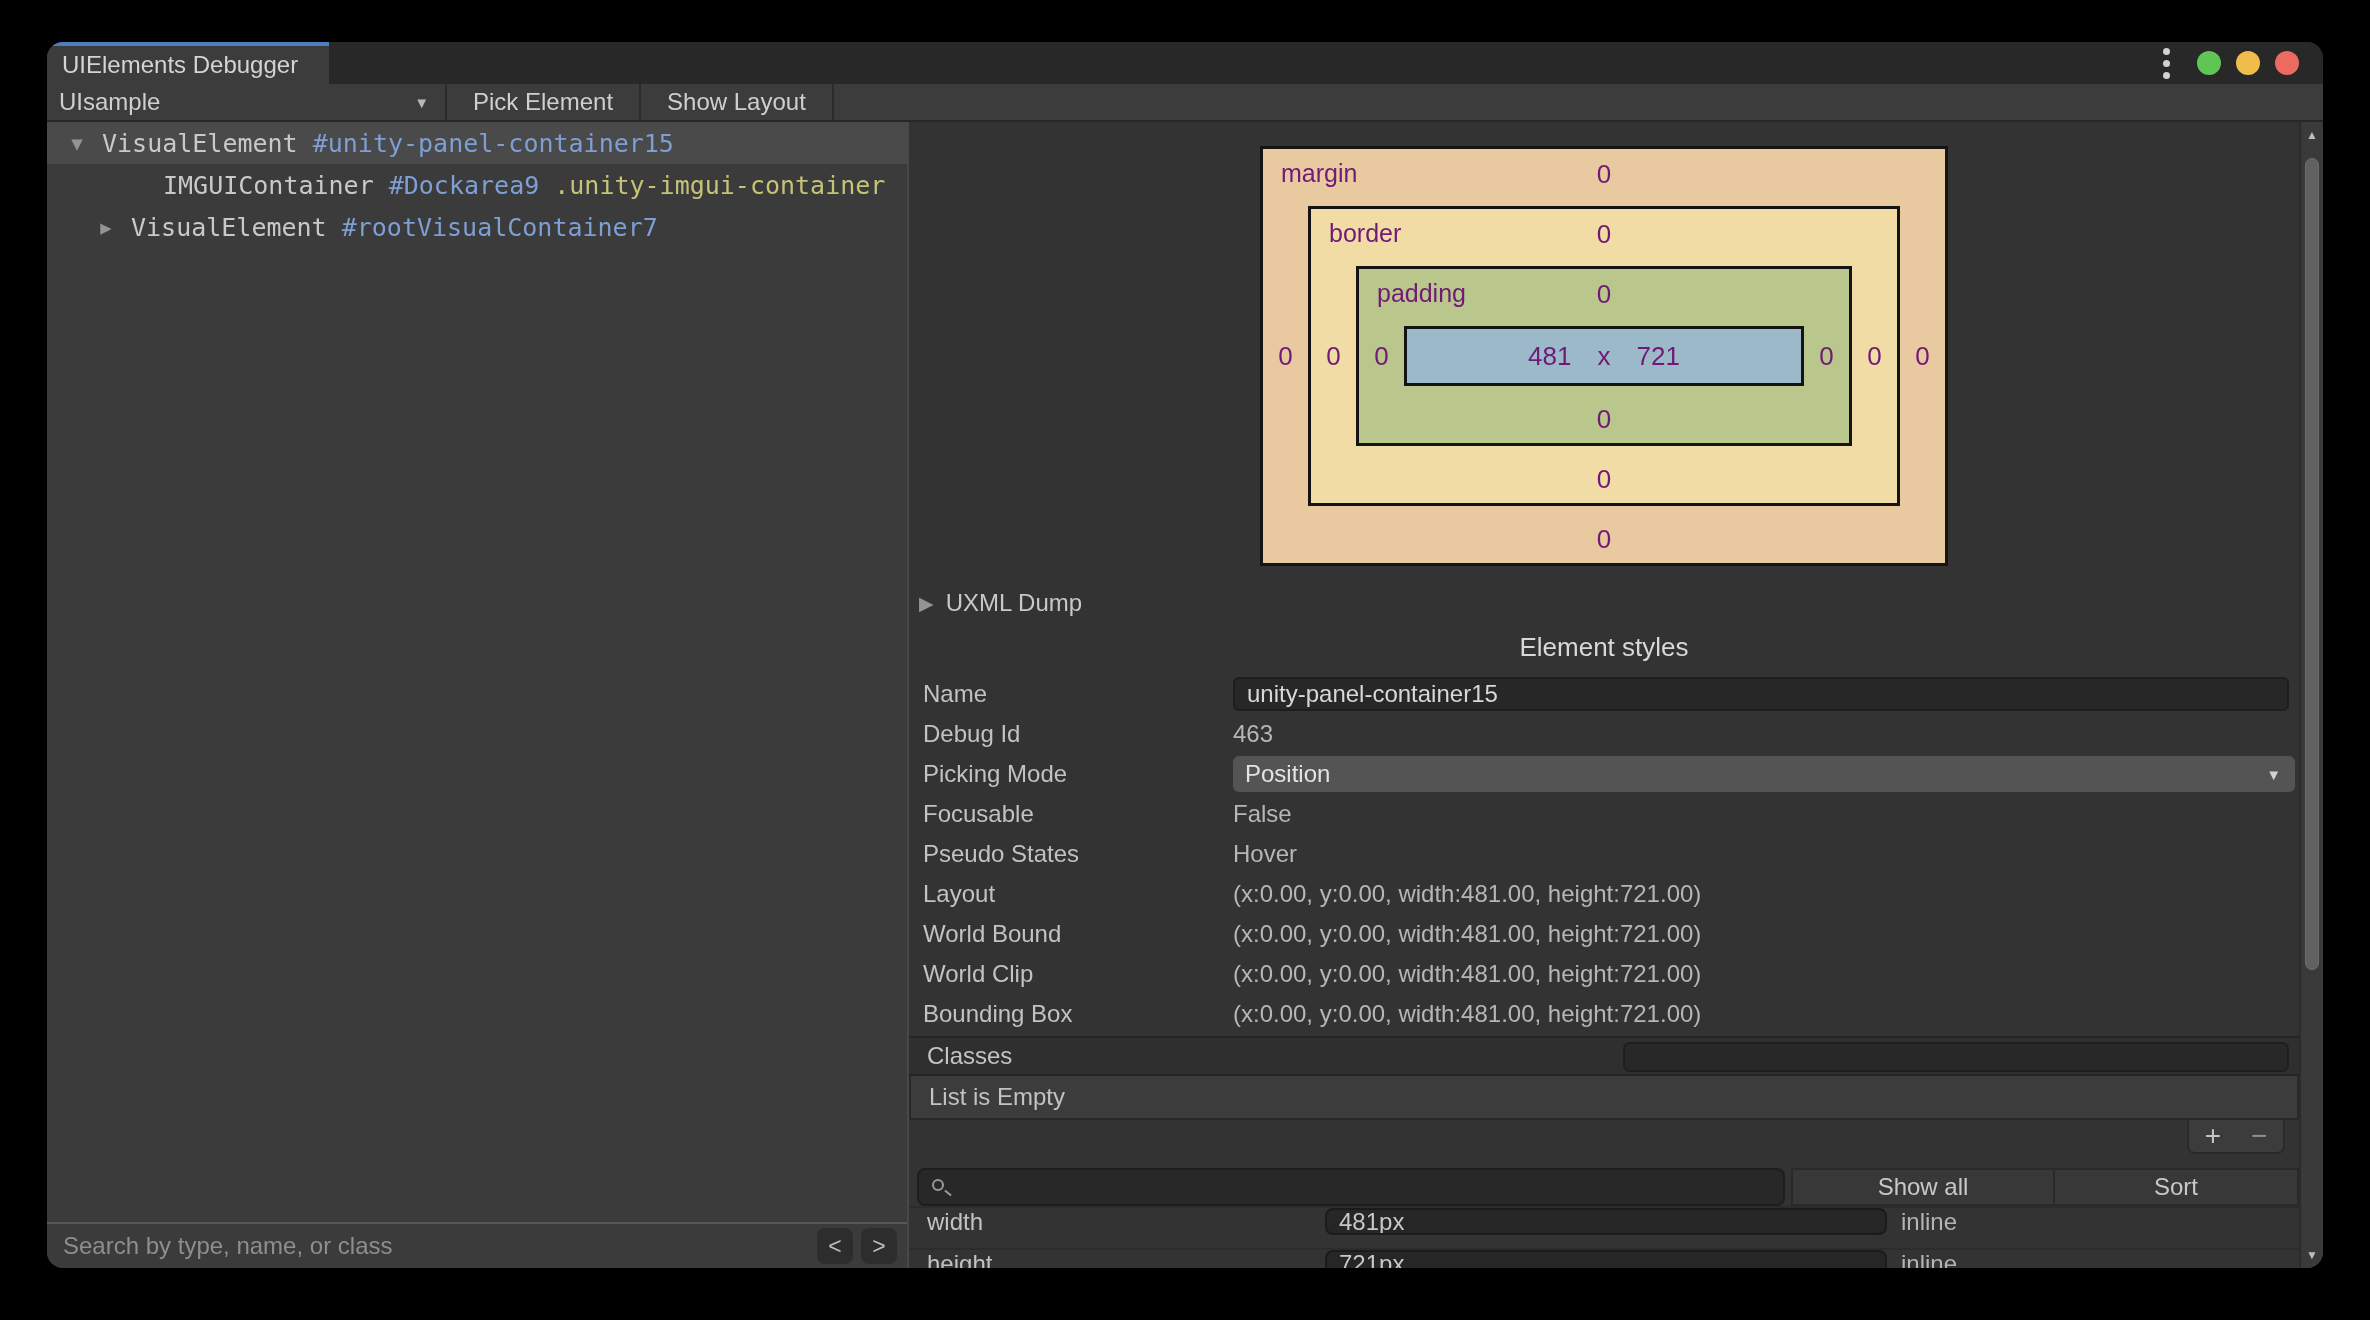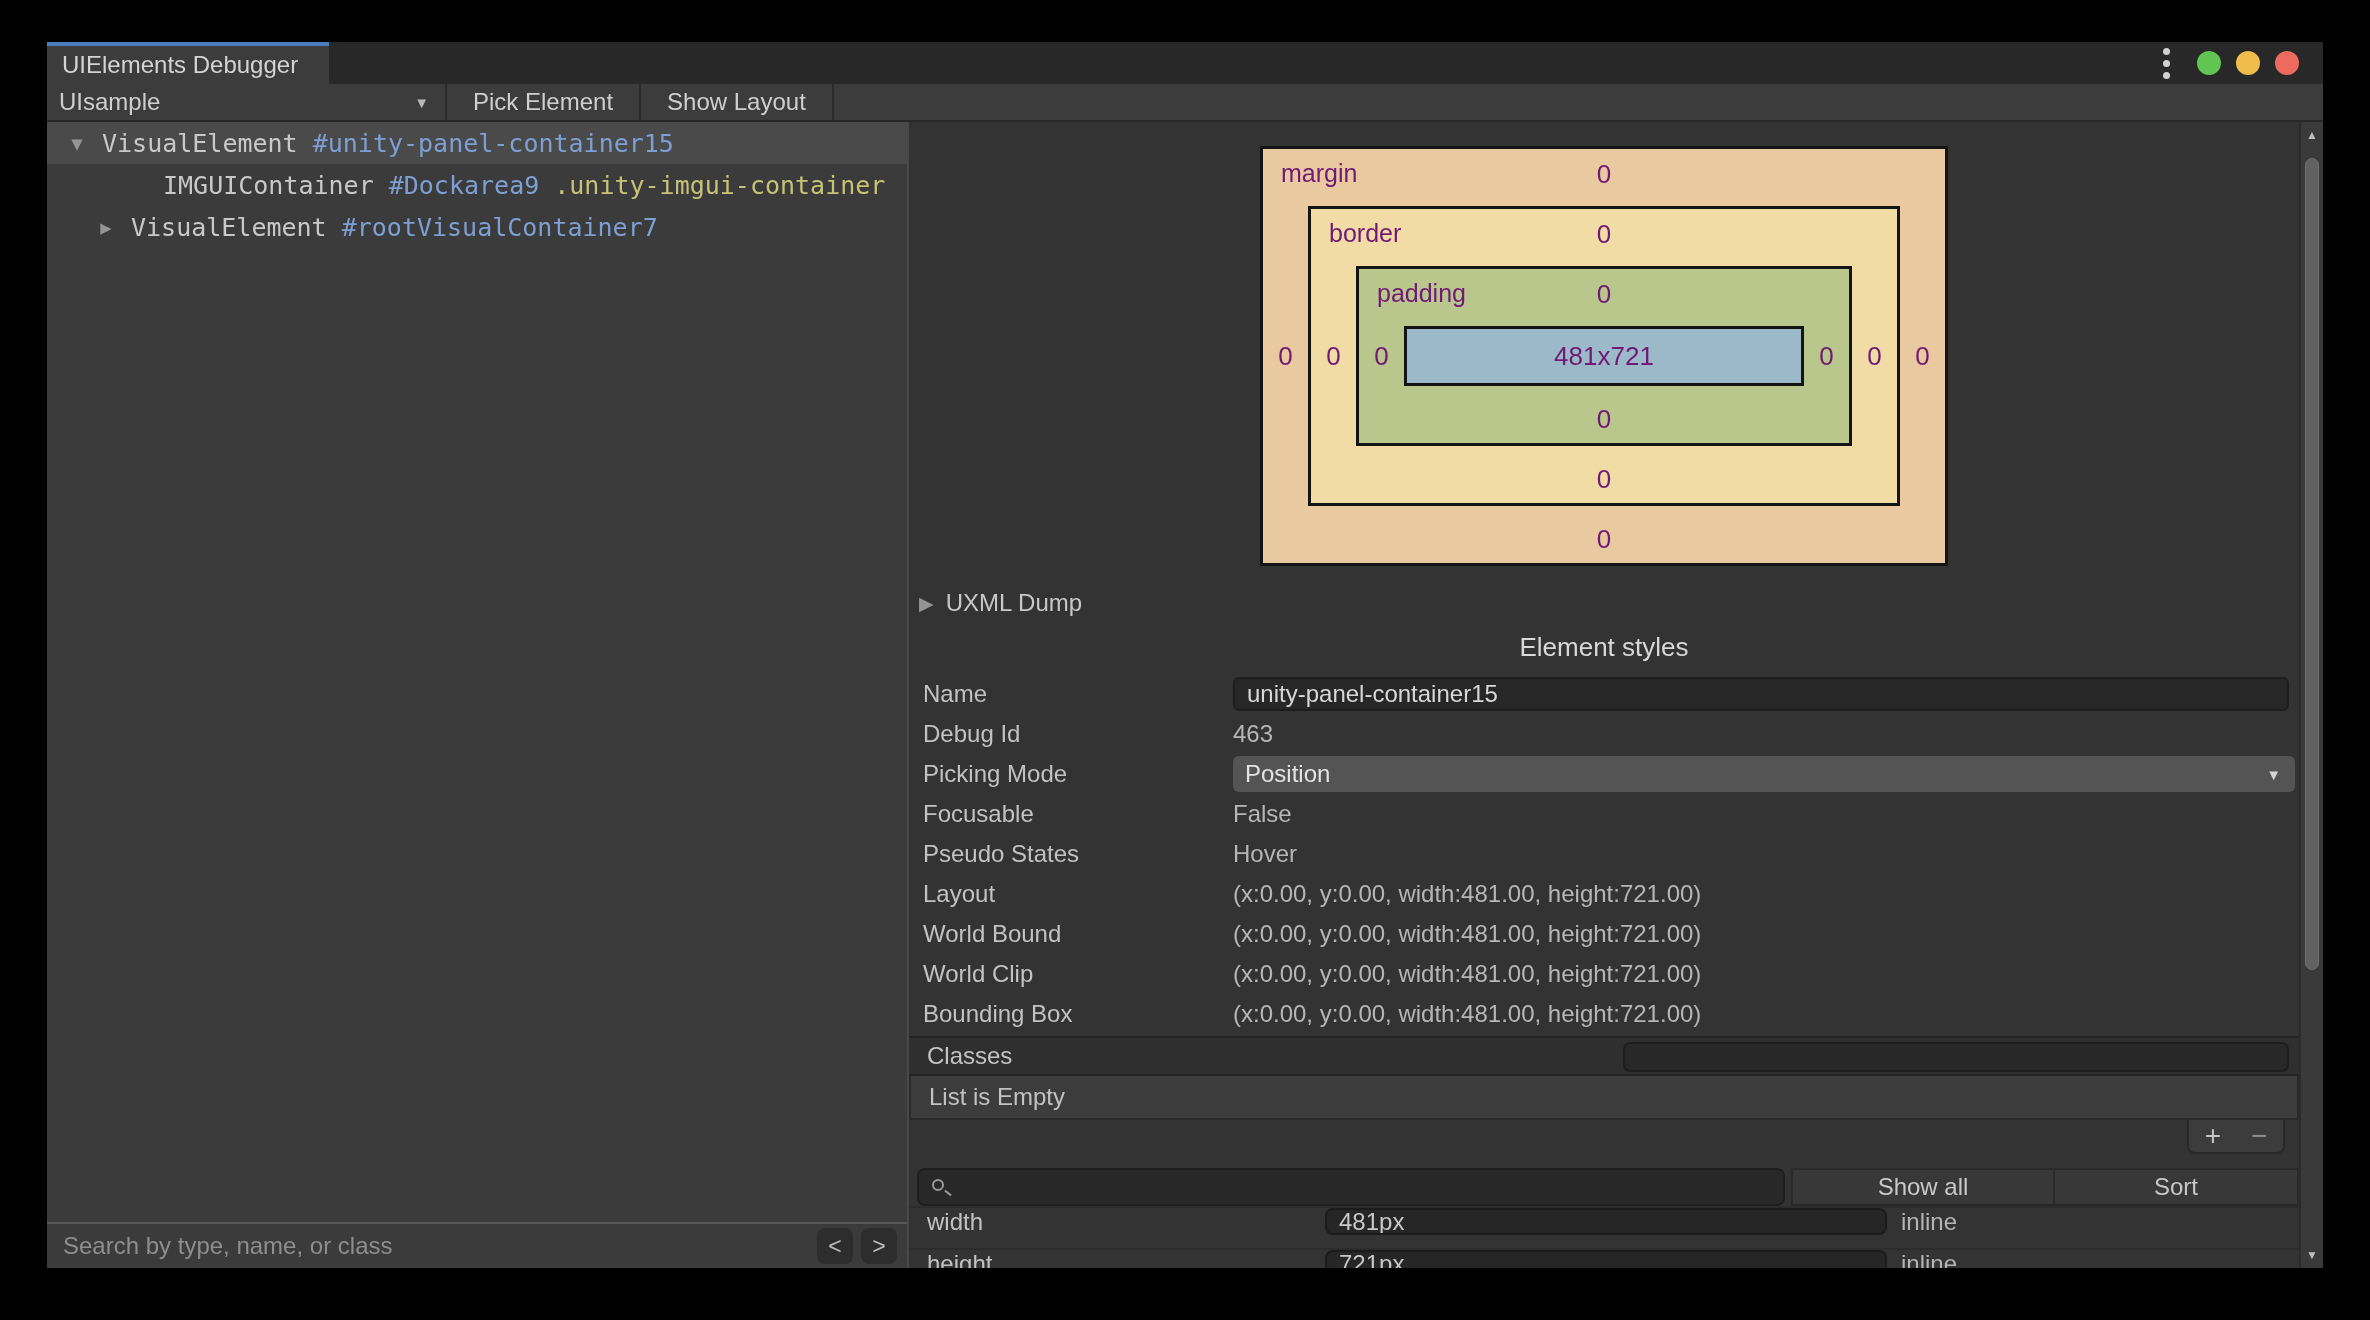--- a/index.html
+++ b/index.html
@@ -1,20 +1,20 @@
 <!DOCTYPE html>
 <html><head>
 <meta charset="utf-8">
 <style>
   * { margin:0; padding:0; box-sizing:border-box; }
   html,body { width:2370px; height:1320px; background:#000; overflow:hidden;
               font-family:"Liberation Sans", sans-serif; }
 
   .window { position:absolute; left:47px; top:42px; width:2276px; height:1226px;
-            background:#333333; overflow:hidden; font-size:24px; }
+            background:#333333; overflow:hidden; font-size:24px;border-radius:16px; }
 
   
   .tabstrip { height:42px; background:#282828; display:flex; align-items:center; }
   .tab { width:282px; height:42px; background:#3c3c3c; border-top:4px solid #4c7dbe;
          display:flex; align-items:center; padding-left:15px; color:#d4d4d4; }
   .tabstrip-spacer { flex:1; }
   .kebab { width:10px; height:34px; display:flex; flex-direction:column; justify-content:center;
            align-items:center; gap:5px; margin-right:26px; cursor:pointer; }
   .kebab i { width:7px; height:7px; border-radius:50%; background:#d2d2d2; }
   .wc { width:24px; height:24px; border-radius:50%; margin-right:15px; }
@@ -69,21 +69,21 @@
               background:#616161; border:1px solid #6d6d6d; border-radius:7px; cursor:grab; }
 
   
   .bm { width:688px; height:420px; margin:24px auto 0; position:relative;
         background:#e9c9a0; border:3px solid #141414; color:#701a75; font-size:25px; }
   .bm-inner { position:absolute; left:45px; top:57px; right:45px; bottom:57px;
               border:3px solid #141414; }
   .bm-border  { background:#f1dca6; }
   .bm-padding { background:#b9c78c; }
   .bm-content { background:#9cb9ca; display:flex; align-items:center; justify-content:center;
-                font-size:26px; }
+                gap:26px; font-size:26px; }
   .bm-label { position:absolute; left:18px; top:10px; }
   .z-top    { position:absolute; top:10px; left:0; right:0; text-align:center; font-size:26px; }
   .z-bottom { position:absolute; bottom:8px; left:0; right:0; text-align:center; font-size:26px; }
   .z-left   { position:absolute; left:0; top:0; bottom:0; width:45px; display:flex;
               align-items:center; justify-content:center; font-size:26px; }
   .z-right  { position:absolute; right:0; top:0; bottom:0; width:45px; display:flex;
               align-items:center; justify-content:center; font-size:26px; }
 
   
   .uxml-row { margin:22px 0 0 10px; height:30px; display:flex; align-items:center;

